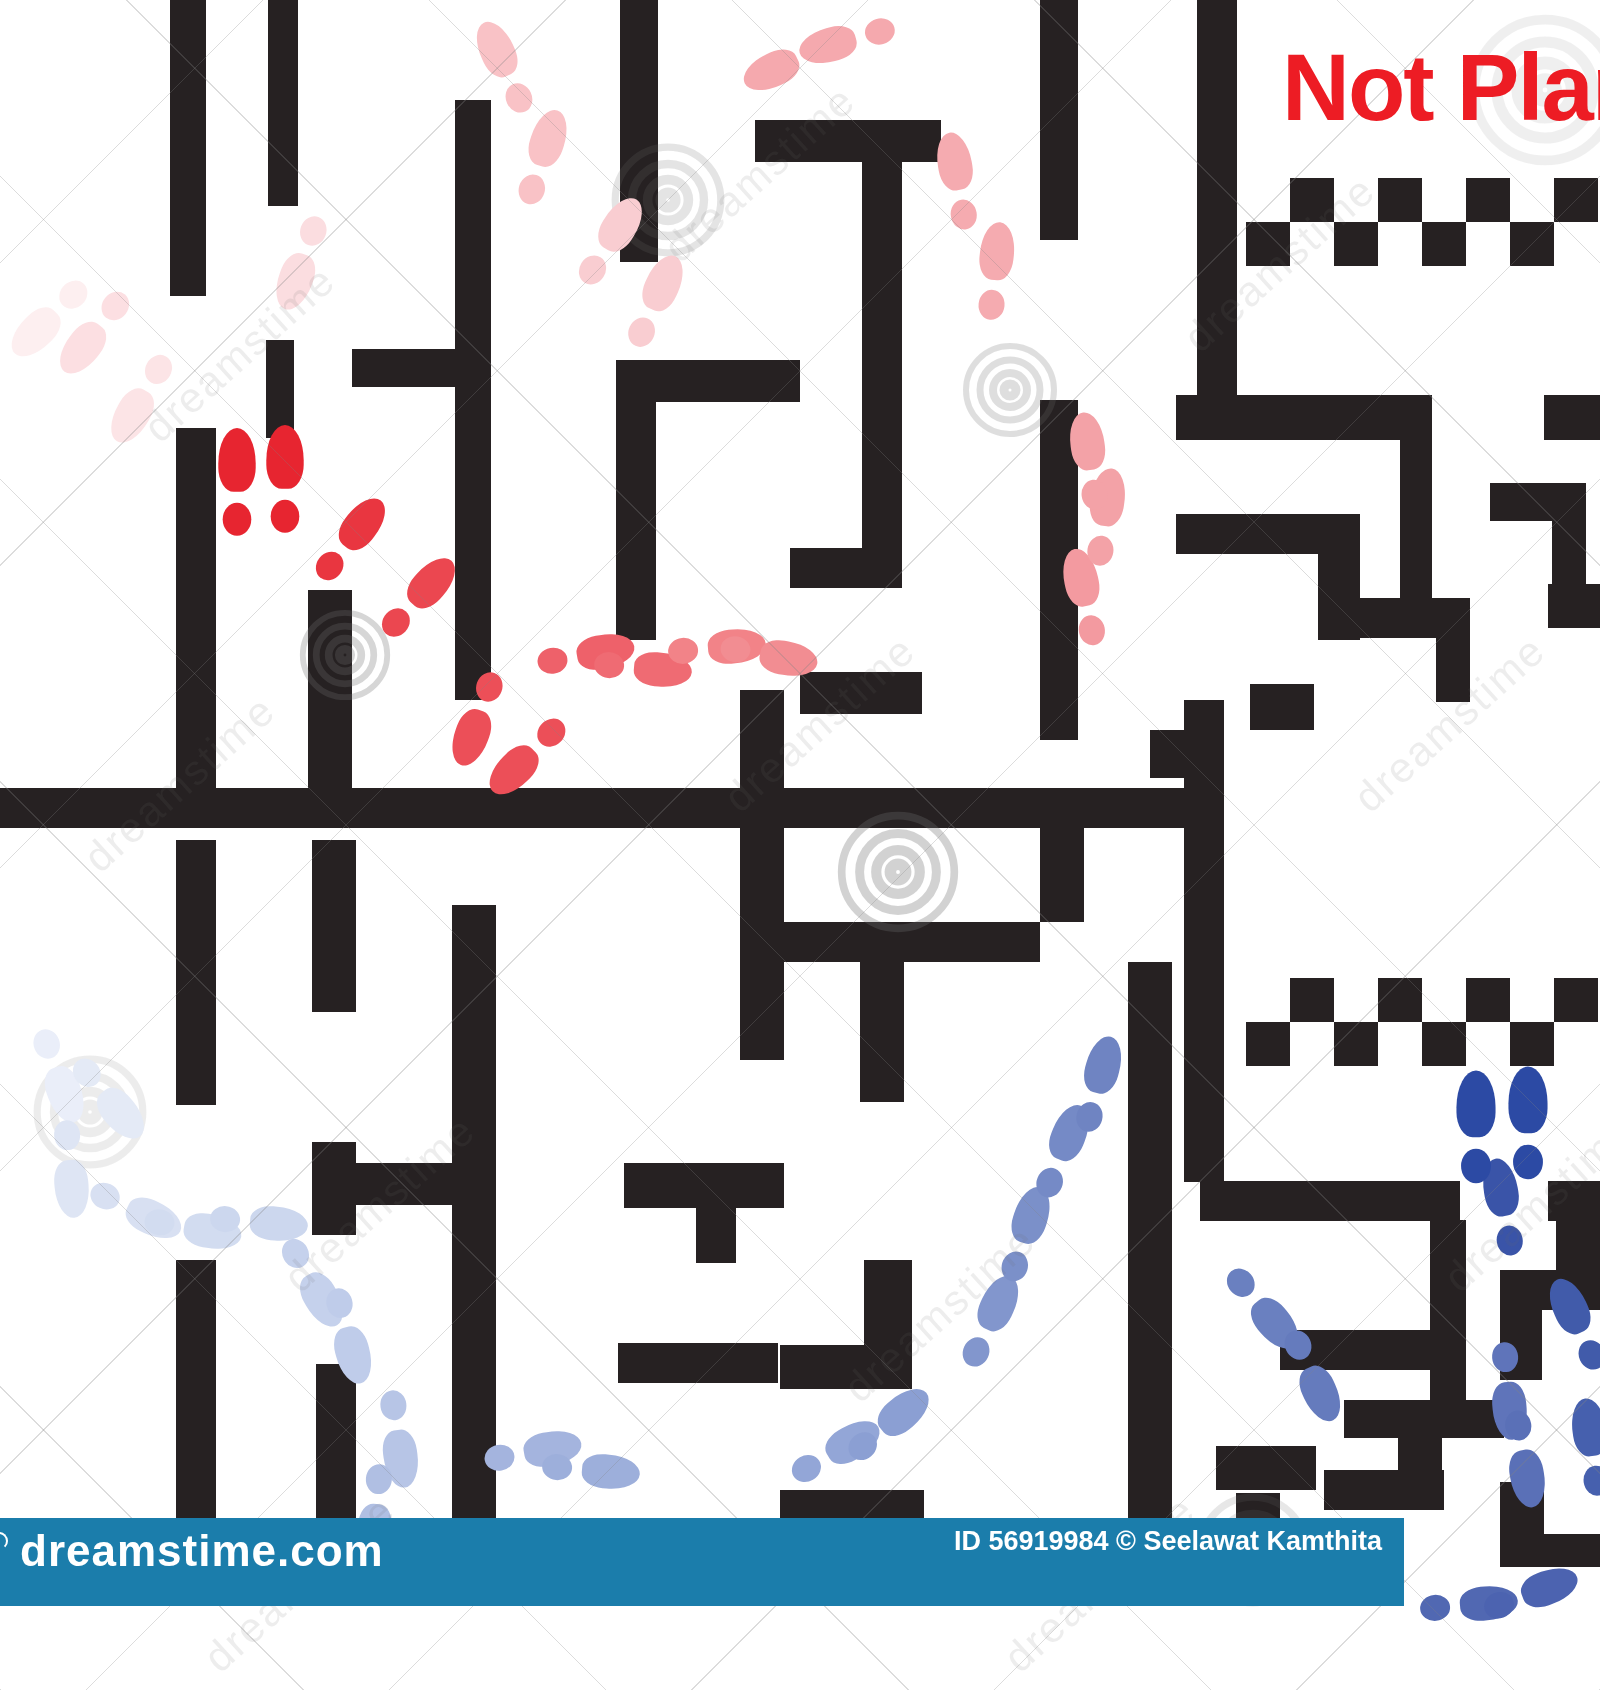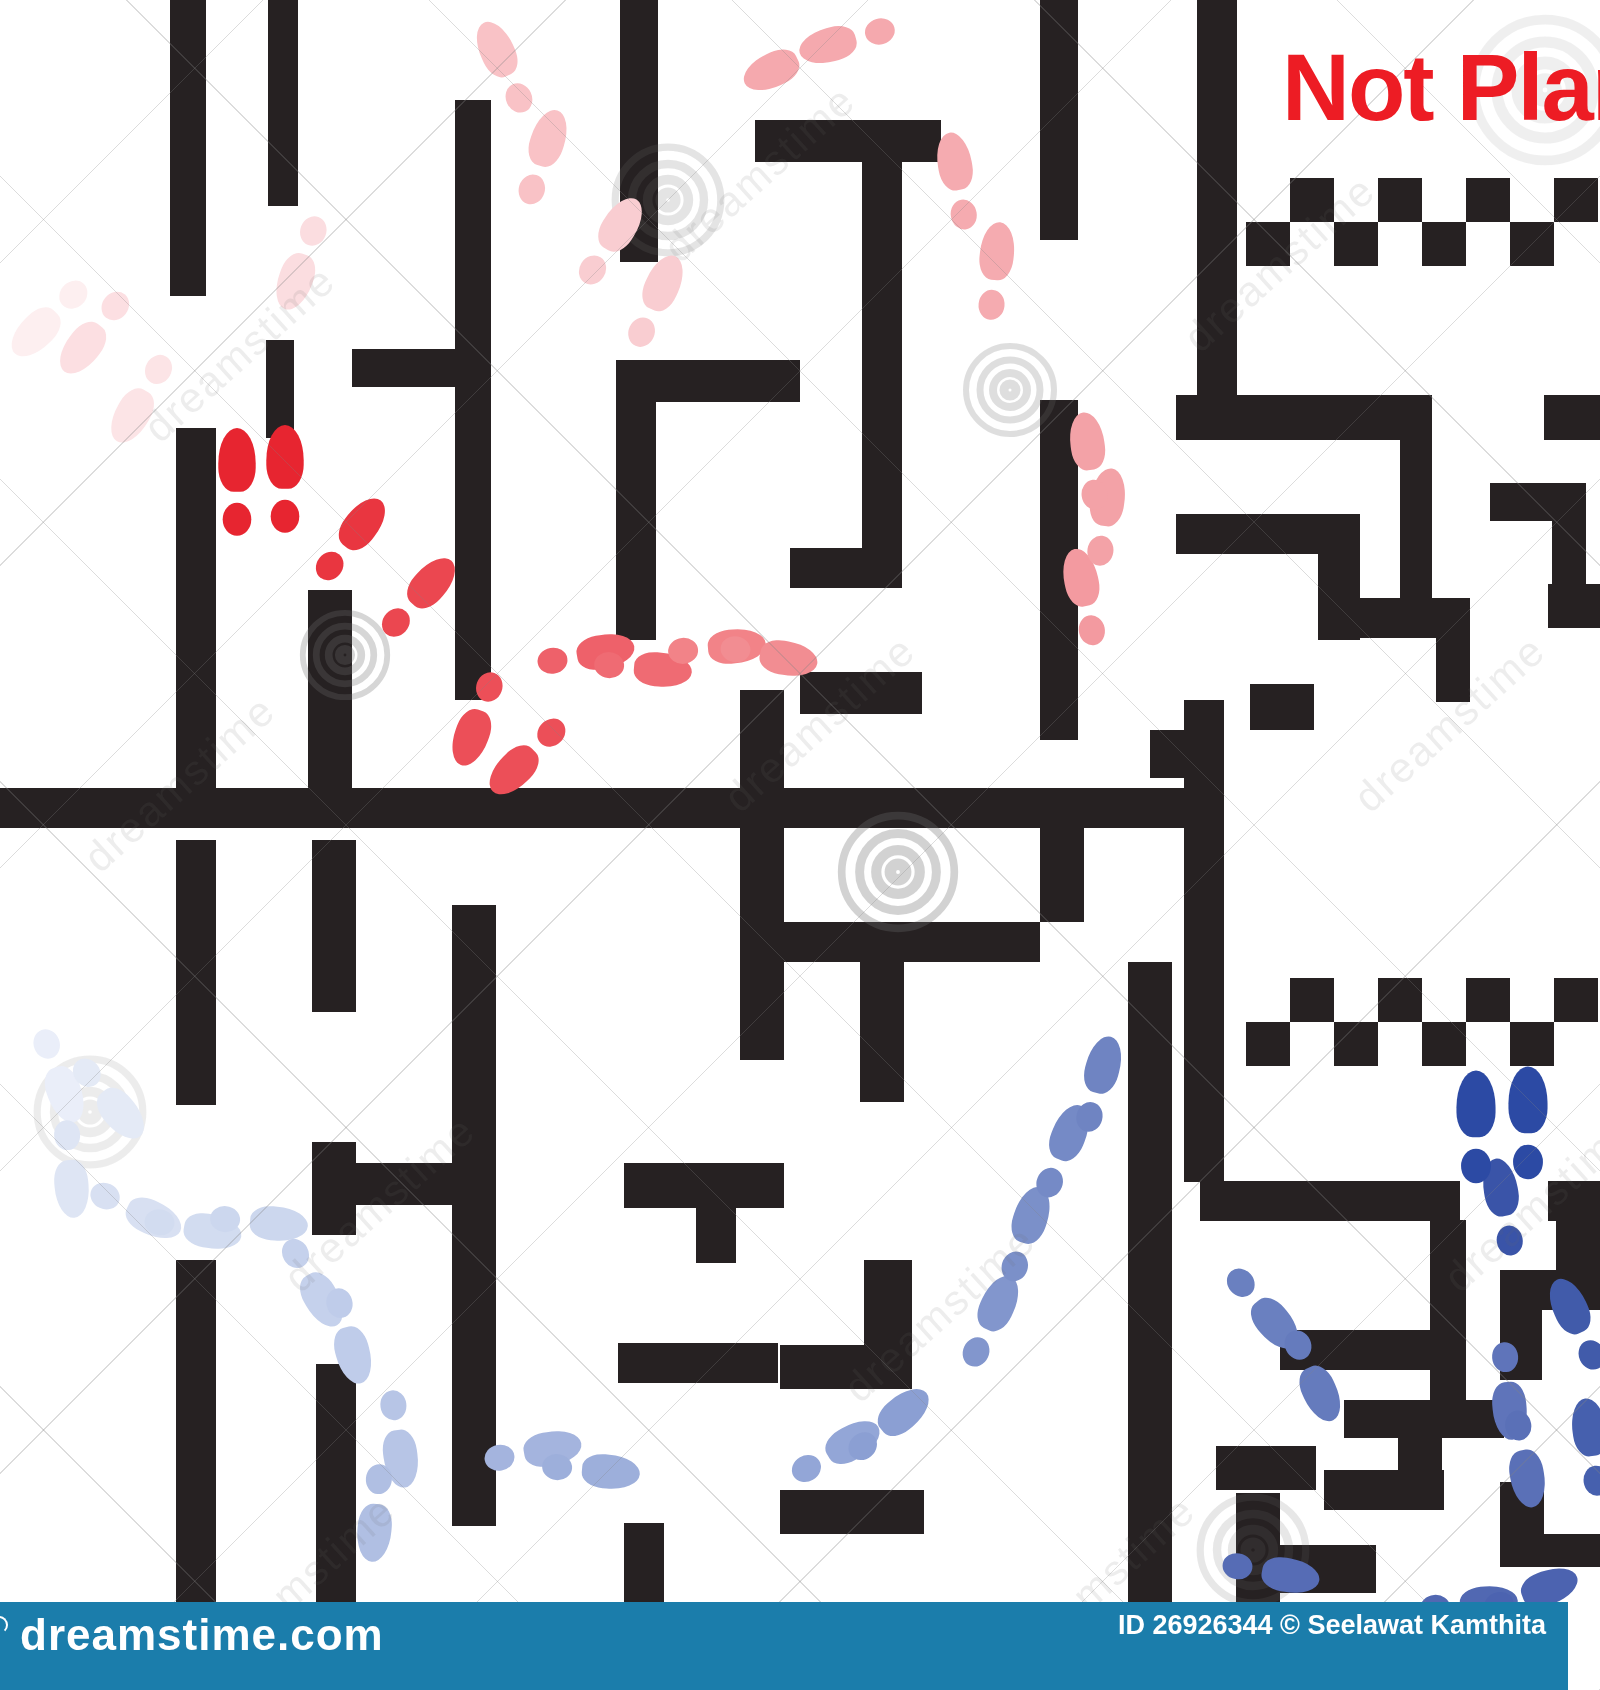--- a/index.html
+++ b/index.html
@@ -14,21 +14,21 @@
   .fp .sole{width:34px;height:58px;margin:0 auto;
             border-radius:17px 17px 14px 14px / 32px 32px 22px 22px;}
   .fp .heel{width:26px;height:30px;margin:10px auto 0;border-radius:13px / 15px;}
   .wmtext{position:absolute;z-index:4;font-size:42px;color:rgba(110,110,110,0.12);
           transform:rotate(-42deg);white-space:nowrap;letter-spacing:2px;}
   .spiral{position:absolute;z-index:2;pointer-events:none;}
   .hairlines{position:absolute;inset:0;z-index:5;pointer-events:none;
      background-image:
        repeating-linear-gradient(45deg, rgba(130,130,130,0.28) 0 1px, transparent 1px 214px),
        repeating-linear-gradient(-45deg, rgba(130,130,130,0.28) 0 1px, transparent 1px 214px);}
-  #bottom-bar{position:absolute;left:0;top:1602px;width:1568px;height:88px;z-index:10;}
+  #bottom-bar{position:absolute;left:0;top:1518px;width:1404px;height:88px;z-index:10;}
   #bar-logo{position:absolute;left:16px;top:8px;font-size:44px;font-weight:700;color:#ffffff;
             letter-spacing:1px;}
   #bar-logo .spiral-dot{display:inline-block;width:14px;height:14px;border:2px solid #fff;
             border-radius:50%;border-bottom-color:transparent;vertical-align:super;margin-left:-26px;margin-right:12px;}
   #bar-credit{position:absolute;right:22px;top:8px;font-size:27px;font-weight:700;color:#ffffff;}
 </style>
 </head>
 <body>
 
 <div id="canvas">
@@ -412,15 +412,15 @@
     </div>
 
   <div class="label" id="not-plan-label" style="color: rgb(237, 28, 36);">Not Plan</div>
 
   <div class="hairlines"></div>
 
   <div id="bottom-bar" style="background: rgb(27, 125, 171);">
     <div id="bar-logo">
       <span class="spiral-dot"></span><span>dreamstime.com</span>
     </div>
-    <div id="bar-credit">ID 26926344 © Seelawat Kamthita</div>
+    <div id="bar-credit">ID 56919984 © Seelawat Kamthita</div>
   </div>
 </div>
 
 </body></html>

